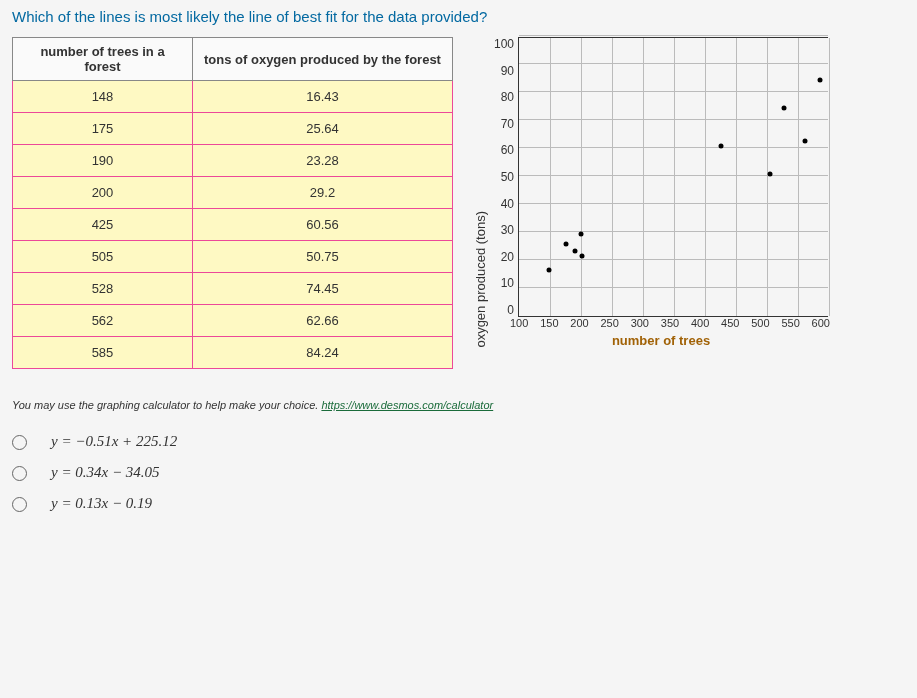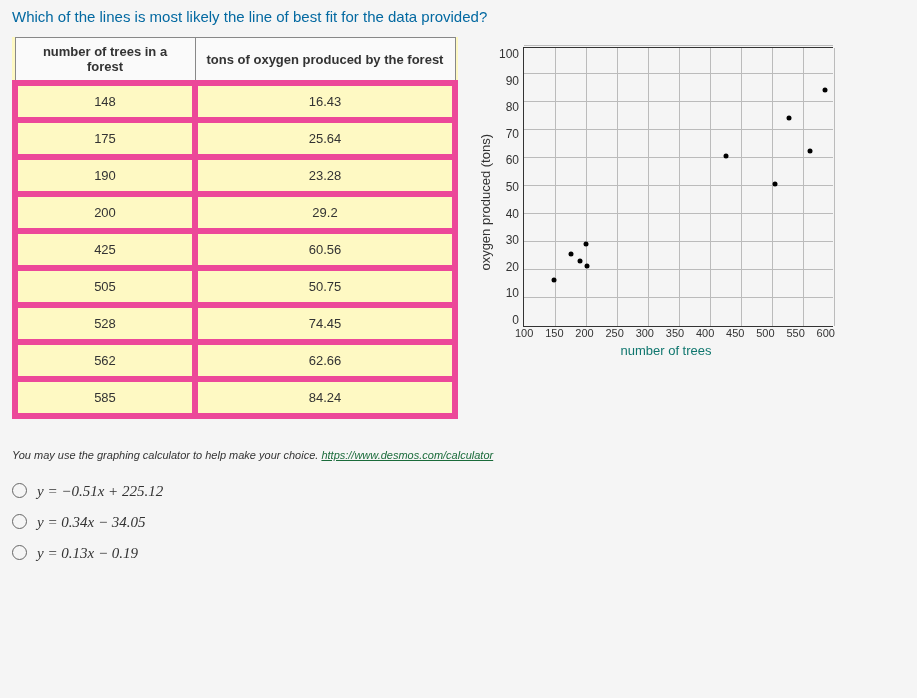--- a/index.html
+++ b/index.html
@@ -28,31 +28,30 @@
       font-size: 13px;
     }
     th {
       border: 1px solid #888;
       padding: 6px 10px;
       font-weight: bold;
       background: #fafafa;
       text-align: center;
     }
     td {
-      border: 6px solid #ec4899;
+      border: 1px solid #ec4899;
       padding: 8px 10px;
       text-align: center;
     }
     td:first-child, th:first-child { width: 180px; }
     td:last-child, th:last-child { width: 260px; }
     .chart-wrap {
       display: flex;
-      align-items: center;
+      align-items: flex-end;
       gap: 4px;
-      margin-top: 10px;
     }
     .ylabel {
       writing-mode: vertical-rl;
       transform: rotate(180deg);
       font-size: 13px;
       color: #333;
     }
     .chart-col { display: flex; flex-direction: column; align-items: center; }
     .chart-area {
       position: relative;
@@ -80,33 +79,33 @@
     .gridline-v { position: absolute; top: 0; bottom: 0; border-left: 1px solid #bbb; }
     .point { position: absolute; width: 5px; height: 5px; background: #000; border-radius: 50%; transform: translate(-50%, 50%); }
     .x-ticks {
       display: flex;
       font-size: 11px;
       color: #333;
       margin-left: 18px;
       width: 320px;
       justify-content: space-between;
     }
-    .xlabel { font-size: 13px; margin-top: 4px; color: #0f766e; }
+    .xlabel { font-size: 13px; margin-top: 4px; color: #a16207; font-weight: bold; }
     .helper-text {
       font-size: 11px;
       margin-top: 30px;
       color: #333;
       font-style: italic;
     }
     .helper-text a { color: #1a6b3a; text-decoration: underline; }
     .options { margin-top: 22px; }
     .option {
       display: flex;
-      align-items: flex-start;
-      gap: 10px;
+      align-items: flex-end;
+      gap: 24px;
       margin-bottom: 14px;
       font-size: 15px;
       font-family: 'Times New Roman', serif;
     }
     .radio {
       width: 15px; height: 15px;
       border: 1.5px solid #666;
       border-radius: 50%;
       display: inline-block;
       flex-shrink: 0;

